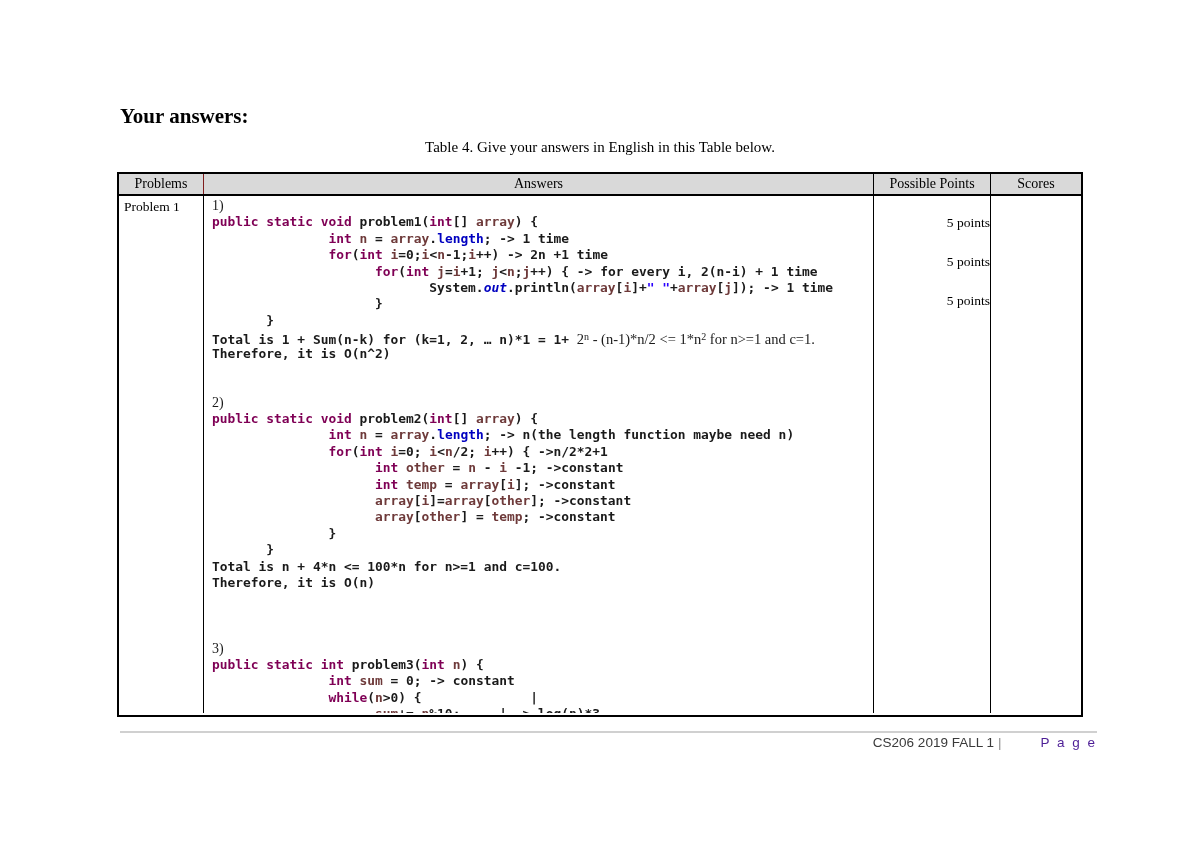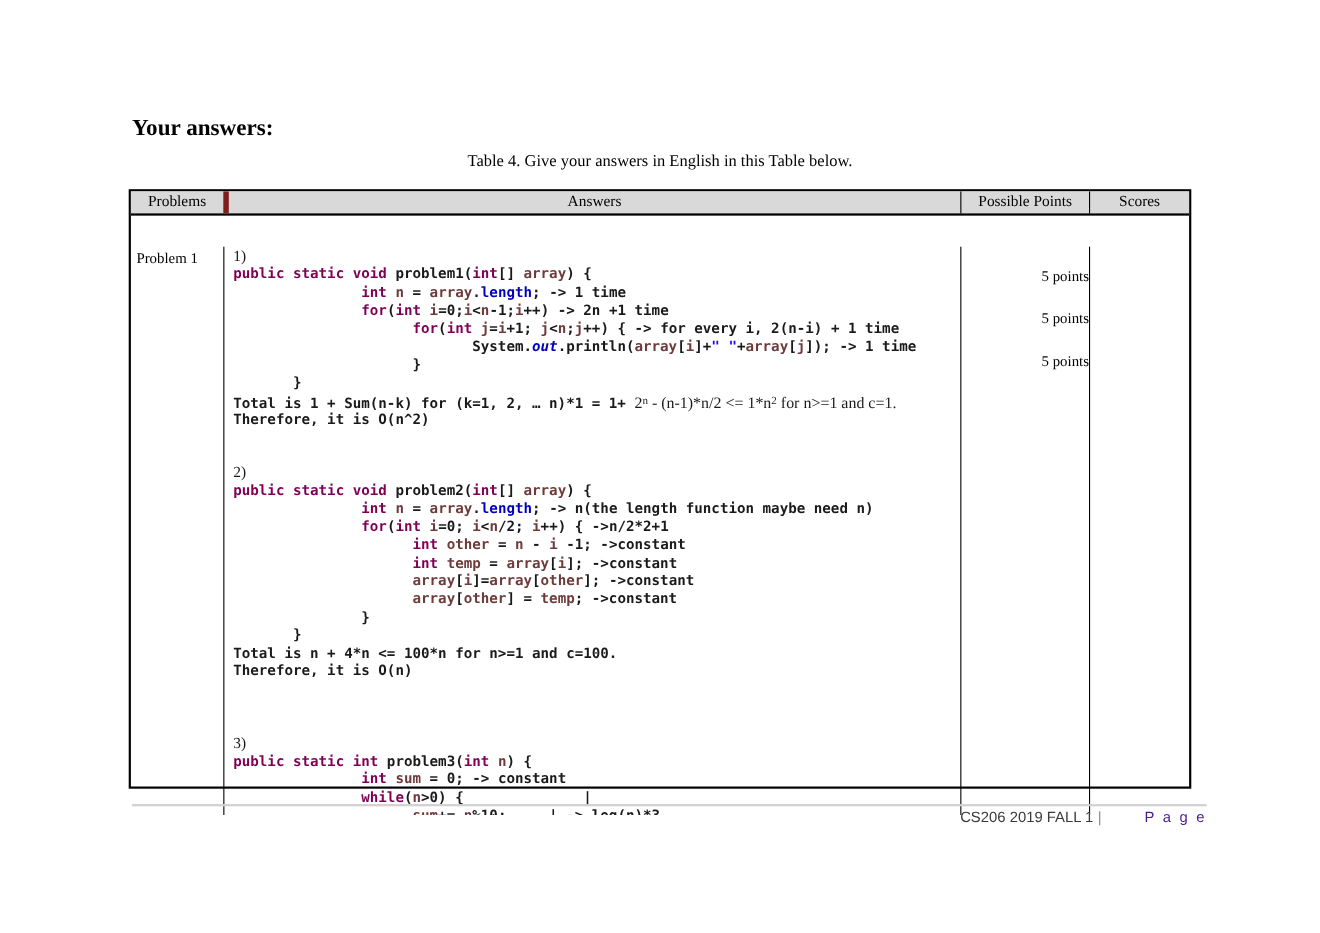--- a/index.html
+++ b/index.html
@@ -21,24 +21,24 @@
   }
   .thead{
     display:flex;height:22px;background:var(--header-bg,#d9d9d9);
     border-bottom:2px solid #000;box-sizing:border-box;
   }
   .th{
     font-size:14px;display:flex;align-items:center;justify-content:center;
     box-sizing:border-box;overflow:hidden;
   }
   .col-problems{width:84px;}
-  .col-answers{width:670px;border-left:5px solid #7f1d1d;}
+  .col-answers{width:670px;border-left:1px solid #7f1d1d;}
   .col-points{width:117px;border-left:1px solid #000;}
   .col-scores{flex:1;border-left:1px solid #000;}
-  .tbody{display:flex;height:517px;overflow:hidden;margin-top:28px;}
+  .tbody{display:flex;height:517px;overflow:hidden;}
   .td{box-sizing:border-box;overflow:hidden;}
   .cell-problems{width:84px;font-size:13.5px;padding:3px 2px 0 5px;}
   .cell-answers{
     width:670px;border-left:1px solid #000;padding:2px 0 0 8px;
     font-family:"DejaVu Sans Mono",monospace;font-weight:bold;
     font-size:12.9px;line-height:16.4px;white-space:pre;
     color:var(--tok-plain,#1a1a1a);
   }
   .cell-points{
     width:117px;border-left:1px solid #000;text-align:right;

